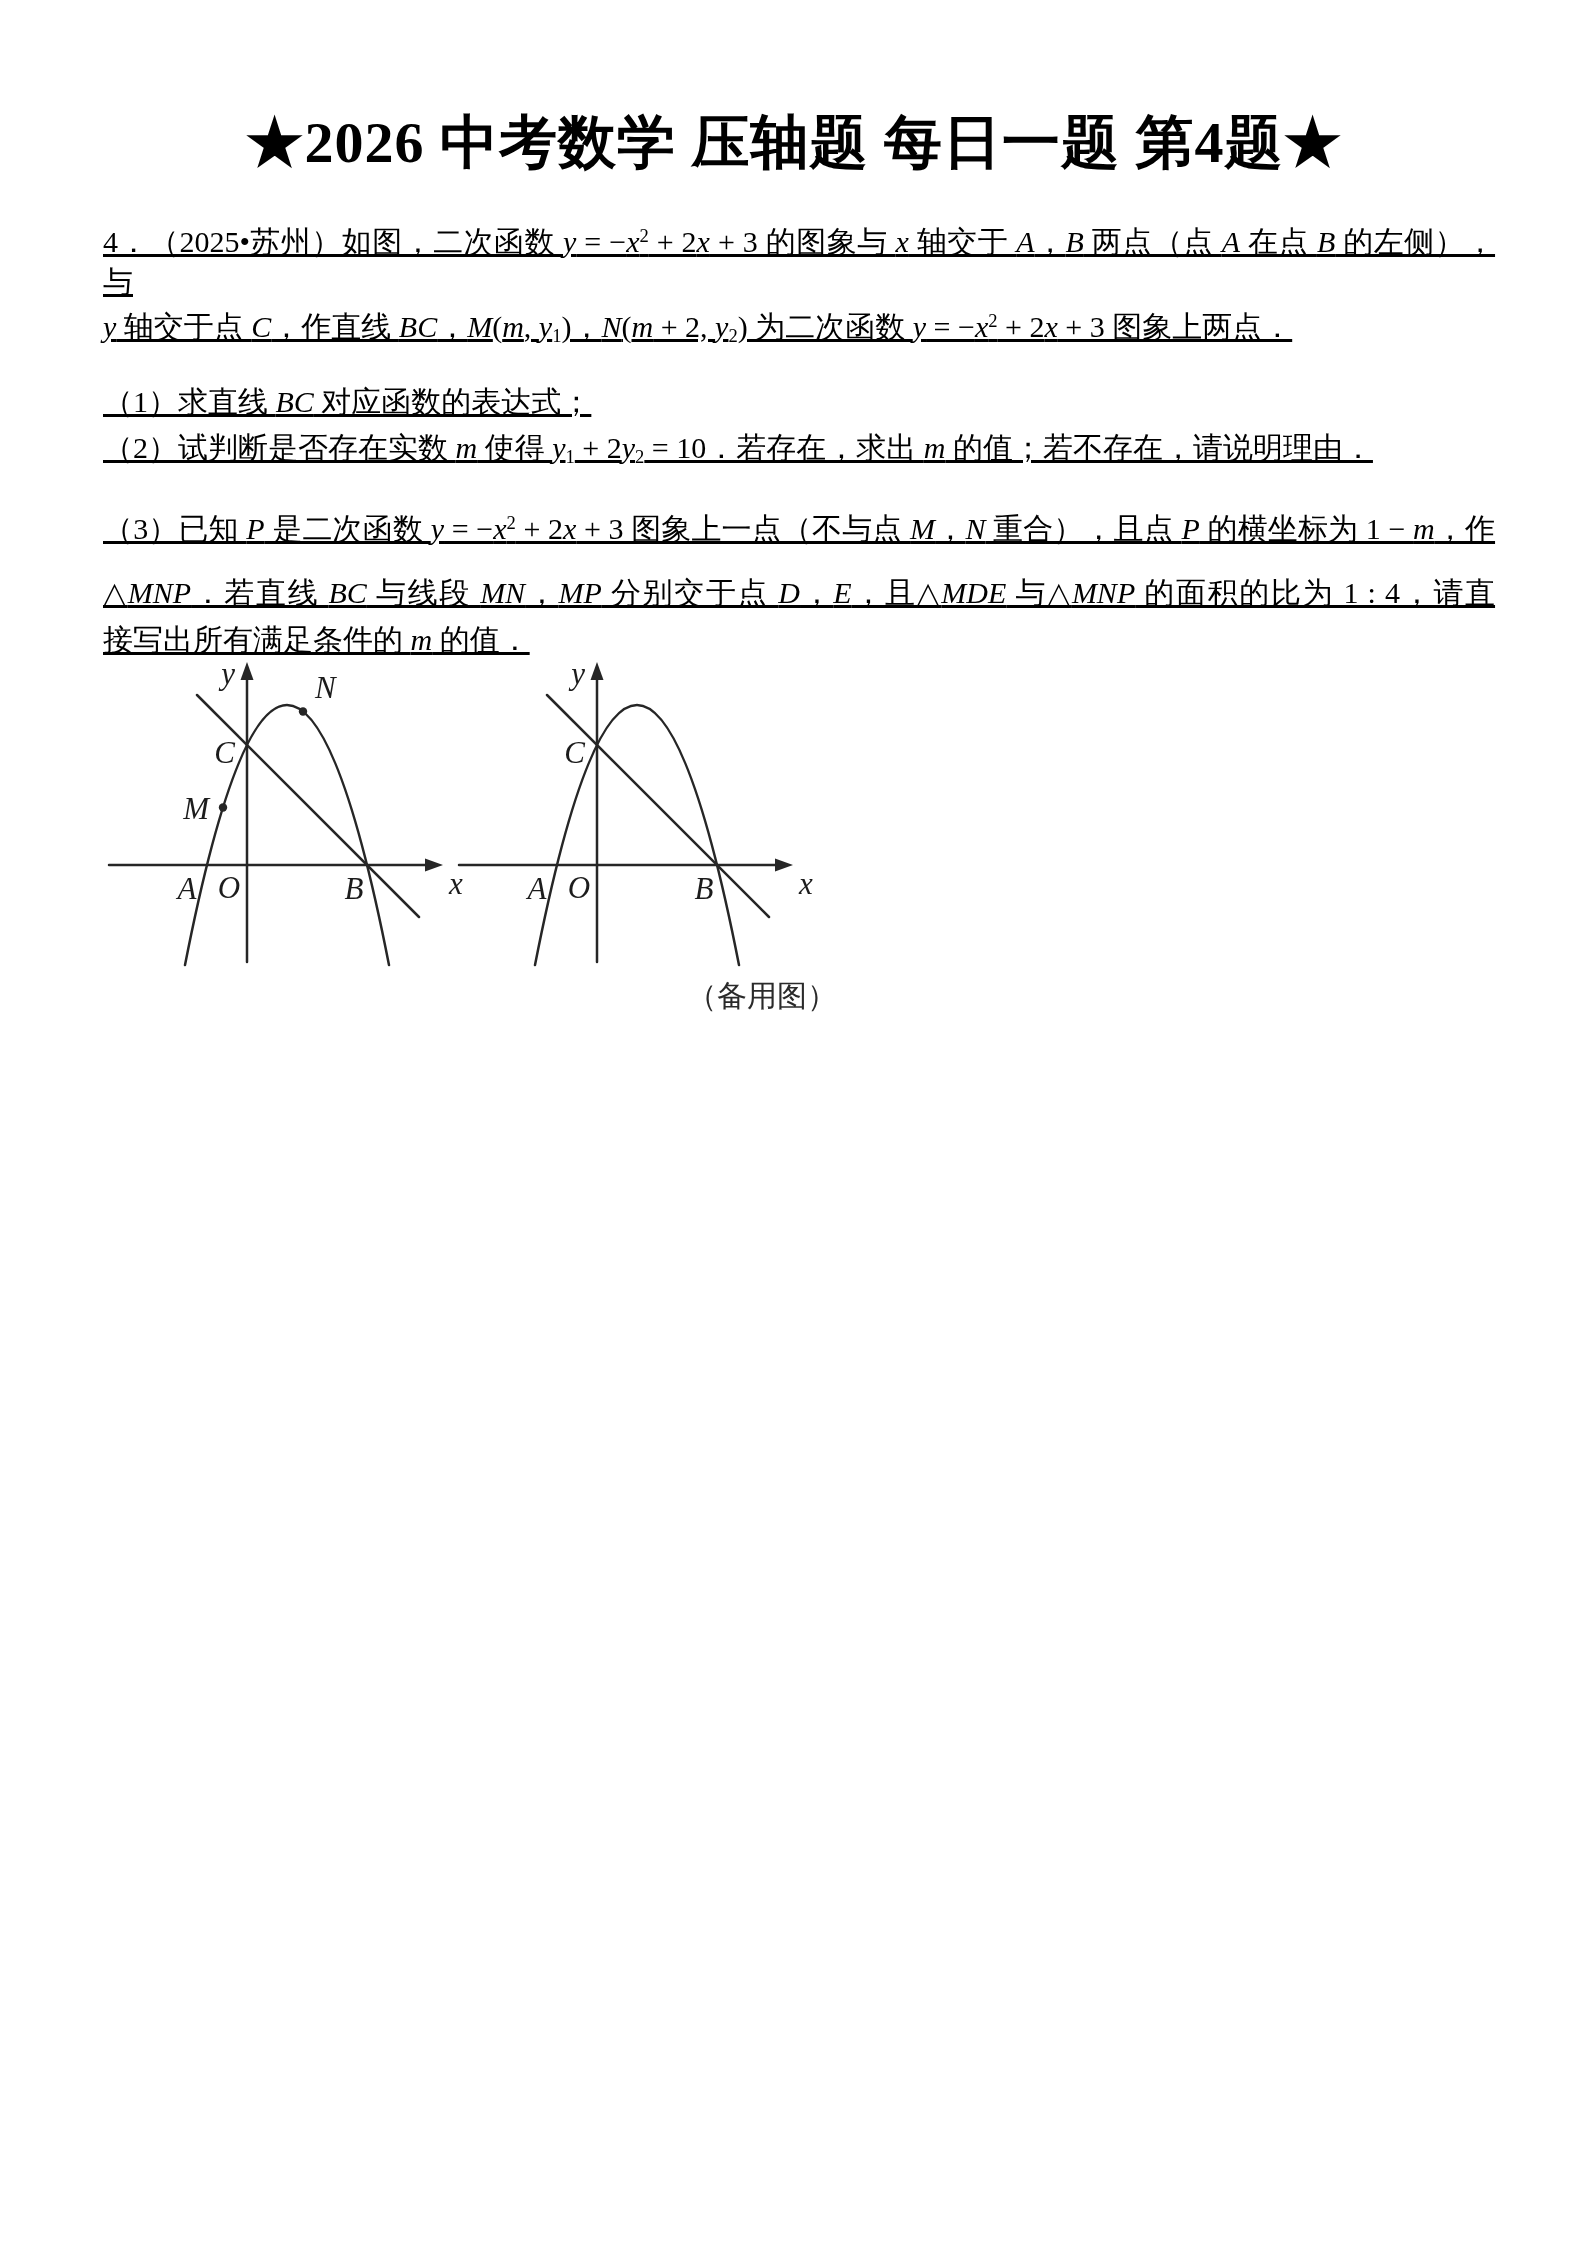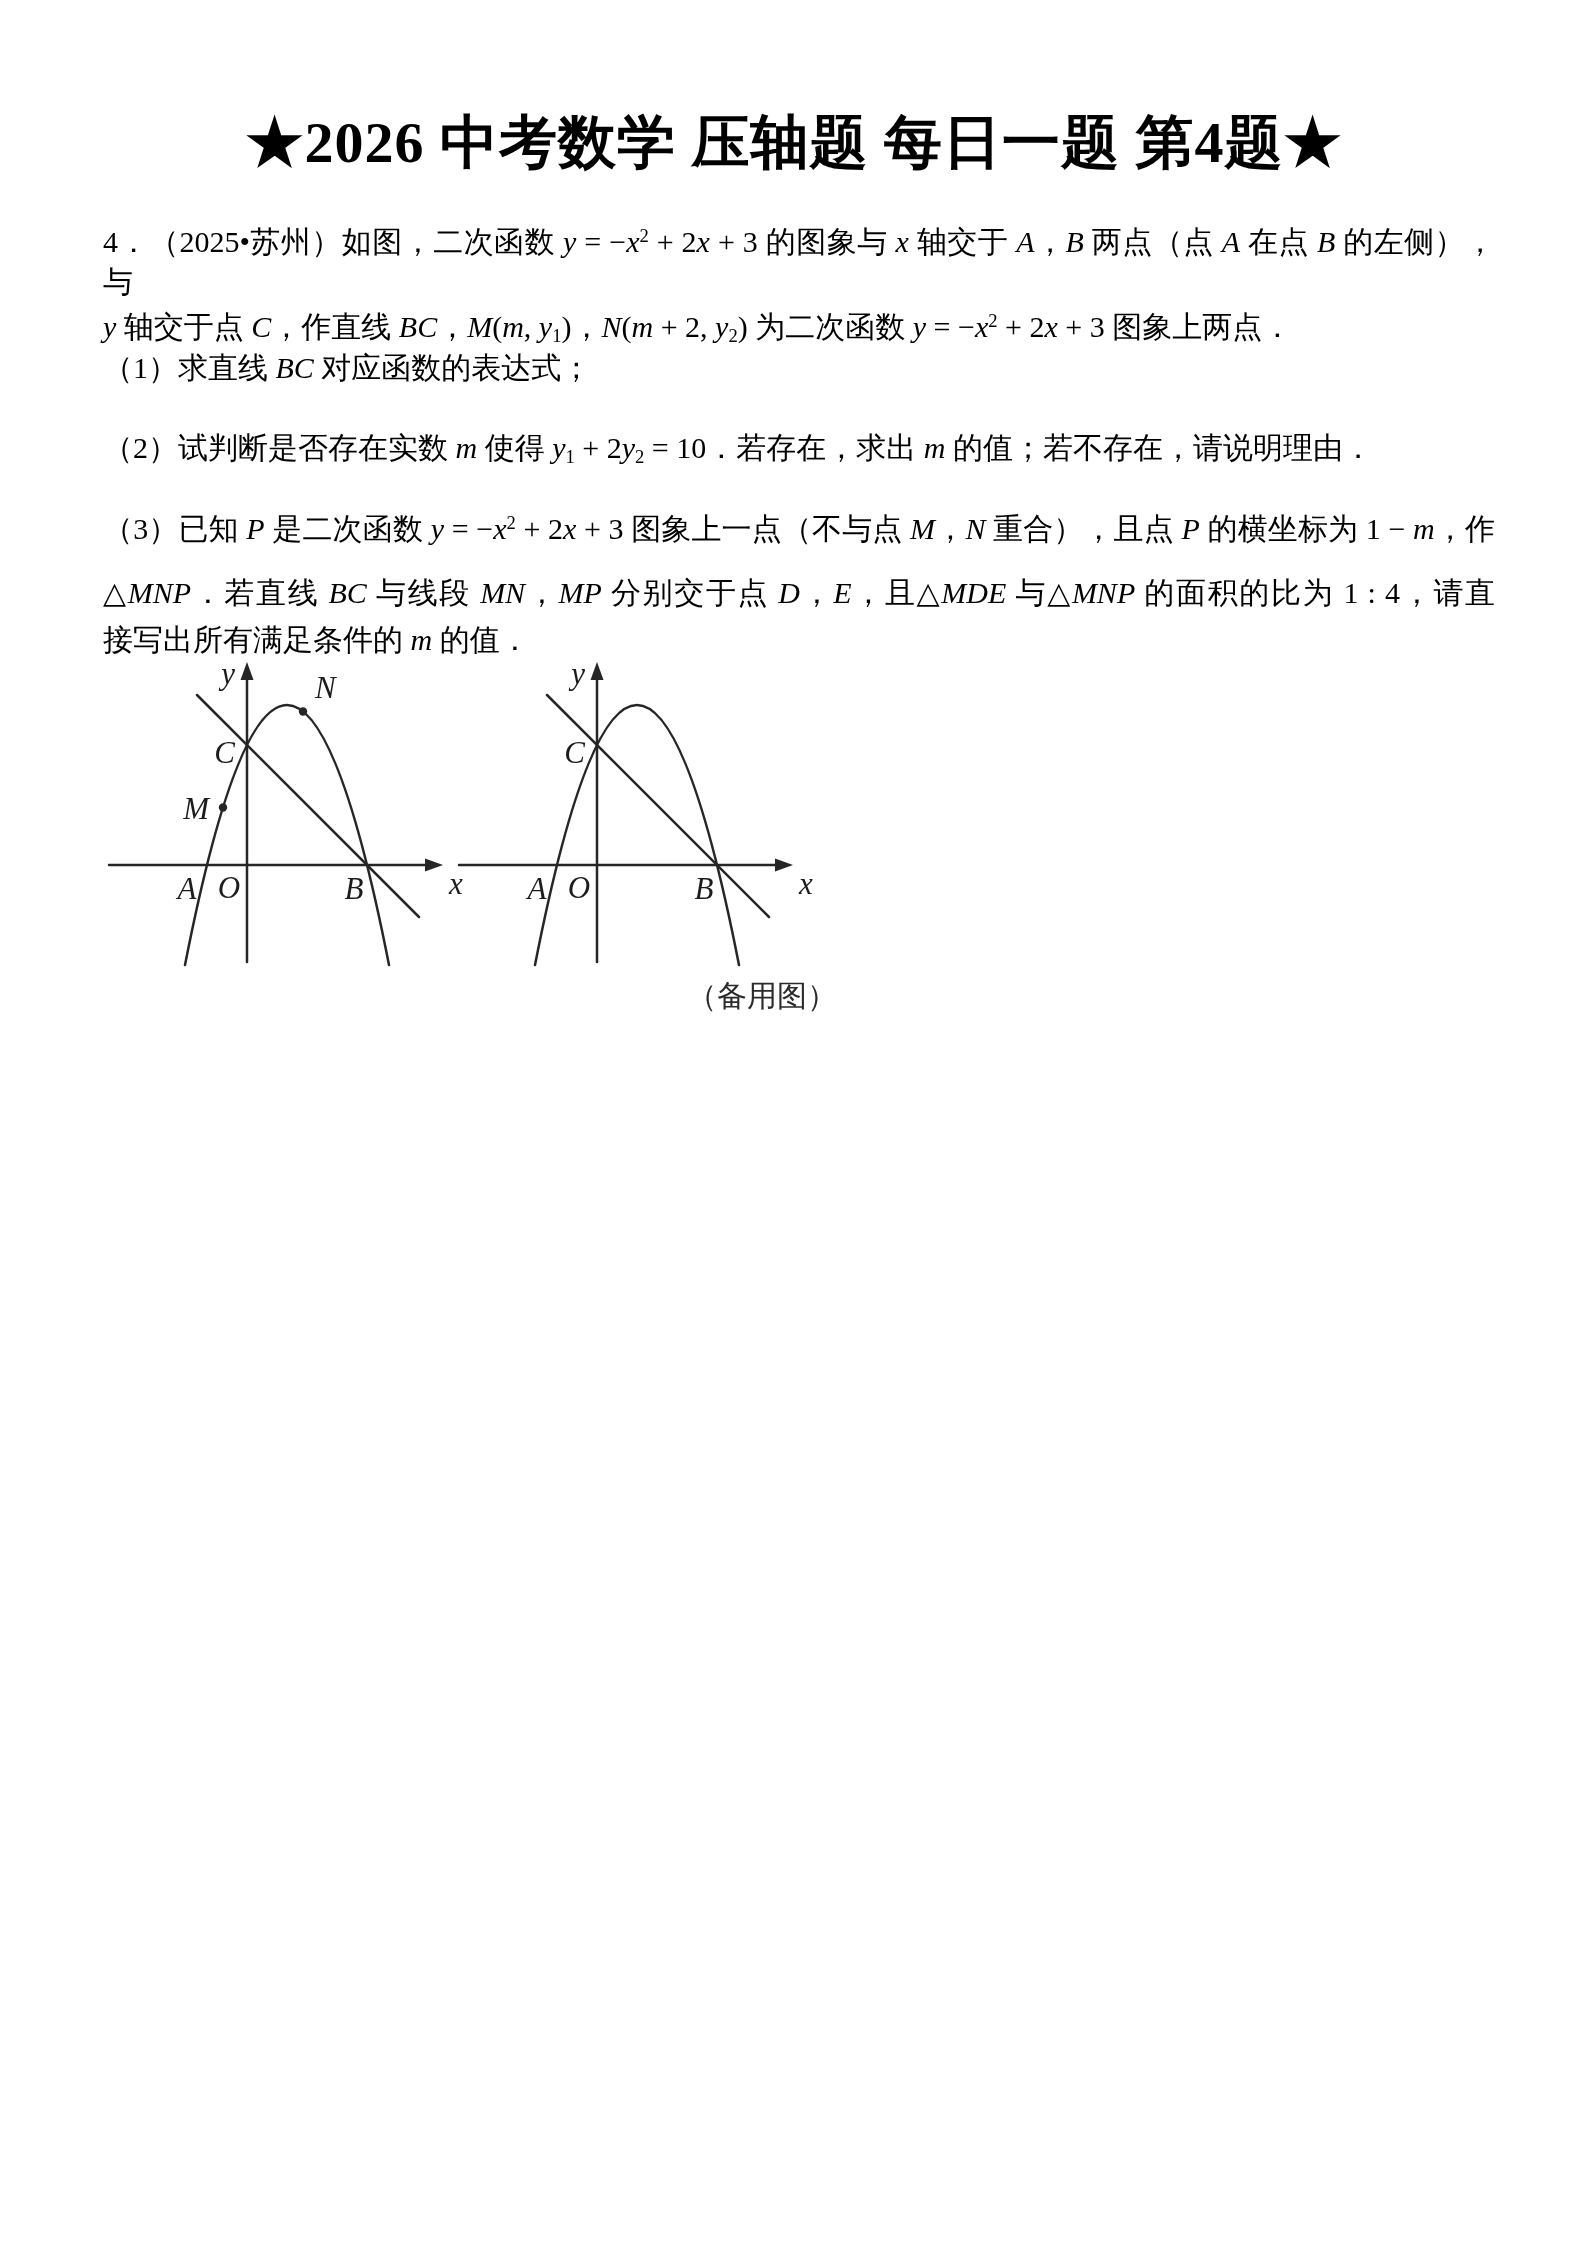--- a/index.html
+++ b/index.html
@@ -24,20 +24,21 @@
     letter-spacing: 1px;
     white-space: nowrap;
   }
   .bodyline {
     position: absolute;
     left: 103px;
     width: 1392px;
     font-size: 30px;
     line-height: 40px;
     color: #000000;
+    text-decoration: underline;
   }
   .just { text-align: justify; text-align-last: justify; }
   .bodyline i { font-style: italic; font-family: "Liberation Serif", "DejaVu Serif", serif; }
   .bodyline sup { font-size: 0.62em; line-height: 0; vertical-align: baseline; position: relative; top: -0.55em; }
   .bodyline sub { font-size: 0.62em; line-height: 0; vertical-align: baseline; position: relative; top: 0.28em; }
   .fig { position: absolute; }
   .fig .stroke { stroke: #262626; stroke-width: 2.5; fill: none; stroke-linecap: round; }
   .fig .solid { fill: #262626; stroke: none; }
   .fig text {
     font-family: "Liberation Serif", "DejaVu Serif", serif;
@@ -68,21 +69,21 @@
 </style>
 </head>
 <body>
 
 <div class="page">
 
   <div class="title">★2026 中考数学 压轴题 每日一题 第4题★</div>
 
   <div class="bodyline just" style="top:222px"><span>4．（2025•苏州）如图，二次函数 </span><i>y</i><span> = −</span><i>x</i><sup>2</sup><span> + 2</span><i>x</i><span> + 3 的图象与 </span><i>x</i><span> 轴交于 </span><i>A</i><span>，</span><i>B</i><span> 两点（点 </span><i>A</i><span> 在点 </span><i>B</i><span> 的左侧），与</span></div>
   <div class="bodyline" style="top:307px"><i>y</i><span> 轴交于点 </span><i>C</i><span>，作直线 </span><i>BC</i><span>，</span><i>M</i><span>(</span><i>m</i><span>, </span><i>y</i><sub>1</sub><span>)，</span><i>N</i><span>(</span><i>m</i><span> + 2, </span><i>y</i><sub>2</sub><span>) 为二次函数 </span><i>y</i><span> = −</span><i>x</i><sup>2</sup><span> + 2</span><i>x</i><span> + 3 图象上两点．</span></div>
-  <div class="bodyline" style="top:348px"><span>（1）求直线 </span><i>BC</i><span> 对应函数的表达式；</span></div>
+  <div class="bodyline" style="top:382px"><span>（1）求直线 </span><i>BC</i><span> 对应函数的表达式；</span></div>
   <div class="bodyline" style="top:428px"><span>（2）试判断是否存在实数 </span><i>m</i><span> 使得 </span><i>y</i><sub>1</sub><span> + 2</span><i>y</i><sub>2</sub><span> = 10．若存在，求出 </span><i>m</i><span> 的值；若不存在，请说明理由．</span></div>
   <div class="bodyline just" style="top:509px"><span>（3）已知 </span><i>P</i><span> 是二次函数 </span><i>y</i><span> = −</span><i>x</i><sup>2</sup><span> + 2</span><i>x</i><span> + 3 图象上一点（不与点 </span><i>M</i><span>，</span><i>N</i><span> 重合），且点 </span><i>P</i><span> 的横坐标为 1 − </span><i>m</i><span>，作</span></div>
   <div class="bodyline just" style="top:573px"><span>△</span><i>MNP</i><span>．若直线 </span><i>BC</i><span> 与线段 </span><i>MN</i><span>，</span><i>MP</i><span> 分别交于点 </span><i>D</i><span>，</span><i>E</i><span>，且△</span><i>MDE</i><span> 与△</span><i>MNP</i><span> 的面积的比为 1 : 4，请直</span></div>
   <div class="bodyline" style="top:620px"><span>接写出所有满足条件的 </span><i>m</i><span> 的值．</span></div>
 
   <svg class="fig" style="left:97px; top:650px" width="390" height="322" viewBox="0 0 390 322">
     <line class="stroke" x1="12" y1="215" x2="334" y2="215"></line>
     <line class="stroke" x1="150" y1="312" x2="150" y2="22"></line>
     <polygon class="solid" points="346,215 328,208.5 328,221.5"></polygon>
     <polygon class="solid" points="150,12 143.5,30 156.5,30"></polygon>

